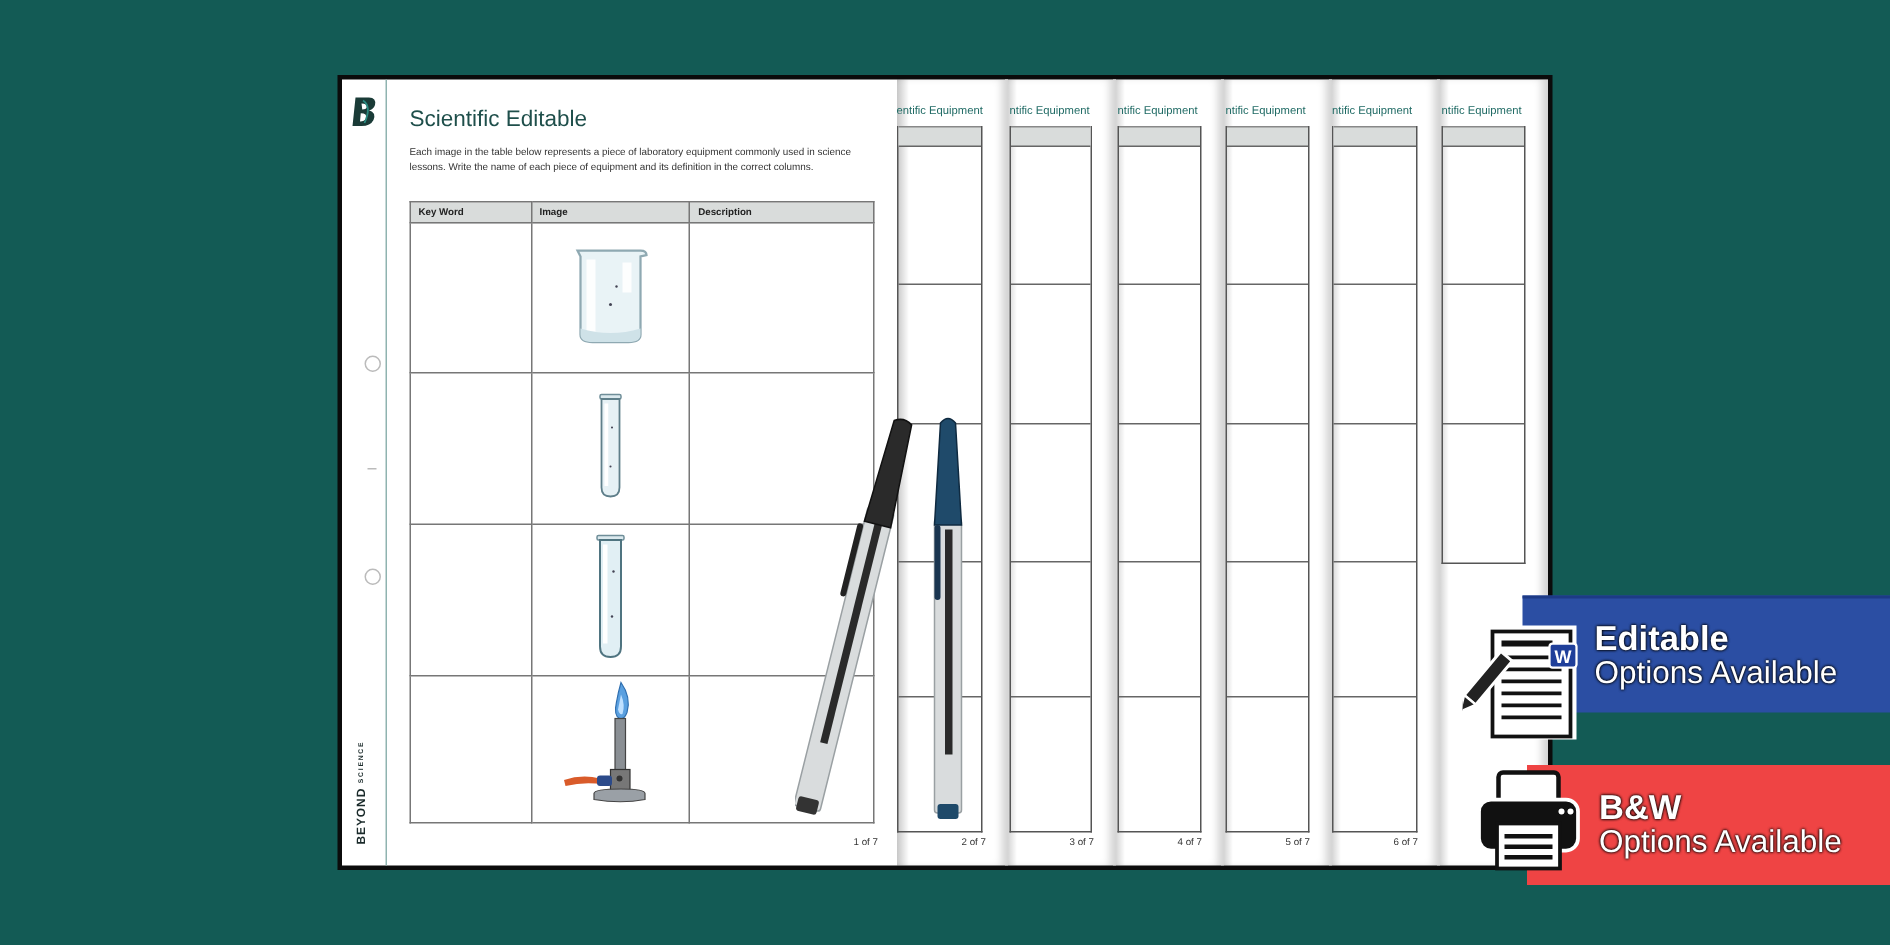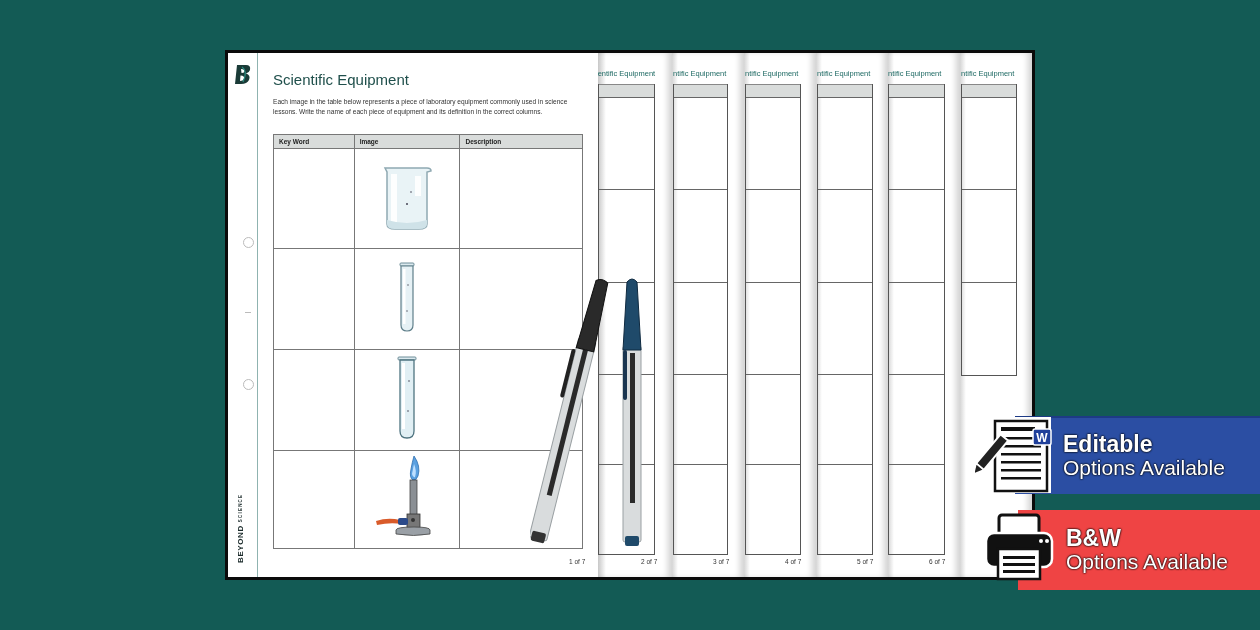--- a/index.html
+++ b/index.html
@@ -34,21 +34,21 @@
   .p1-table th { height: 14px; background: #d9dcdb; font-size: 6.5px; font-weight: bold; text-align: left; padding-left: 5px;
                  border: 1px solid #777; color: #222; }
   .p1-table td { border: 1px solid #777; vertical-align: middle; text-align: center; }
   .p1-page { position: absolute; left: 341px; top: 505px; font-size: 6.5px; color: #333; }
 
   
   .pen { position: absolute; z-index: 20; }
 
   
   .badge { position: absolute; z-index: 30; display: flex; align-items: center; }
-  .badge-edit { left: 1015px; top: 416px; width: 245px; height: 78px; background: #2b4ea3;
+  .badge-edit { left: 1015px; top: 397px; width: 245px; height: 78px; background: #2b4ea3;
                 border-top: 2px solid #1d3a86; }
   .badge-bw { left: 1018px; top: 510px; width: 242px; height: 80px; background: #ef4444; }
   .badge-text { position: absolute; left: 48px; color: #fff; text-shadow: 0 0 2px #000, 0 0 2px #000; }
   .badge-text .l1 { font-size: 23px; font-weight: bold; line-height: 24px; display: block; }
   .badge-text .l2 { font-size: 21px; line-height: 24px; display: block; }
   .badge-icon { position: absolute; z-index: 31; }
 </style>
 </head>
 <body>
 
@@ -143,21 +143,21 @@
         <path d="M8 4 Q14 8 9 19" stroke="#2a8a80" stroke-width="1.2" fill="none"></path>
       </svg>
       <div class="p1-hole" style="top:184px;"></div>
       <div class="p1-dash" style="top:259px;"></div>
       <div class="p1-hole" style="top:326px;"></div>
       <div class="p1-brand">
         <span>BEYOND</span><small>SCIENCE</small>
       </div>
     </div>
 
-    <div class="p1-title">Scientific Equipment</div>
+    <div class="p1-title">Scientific Editable</div>
     <div class="p1-intro">Each image in the table below represents a piece of laboratory equipment commonly used in science lessons. Write the name of each piece of equipment and its definition in the correct columns.</div>
 
     <table class="p1-table">
       <thead>
         <tr>
           <th style="width:81px;">Key Word</th>
           <th style="width:106px;">Image</th>
           <th style="width:123px;">Description</th>
         </tr>
       </thead>

